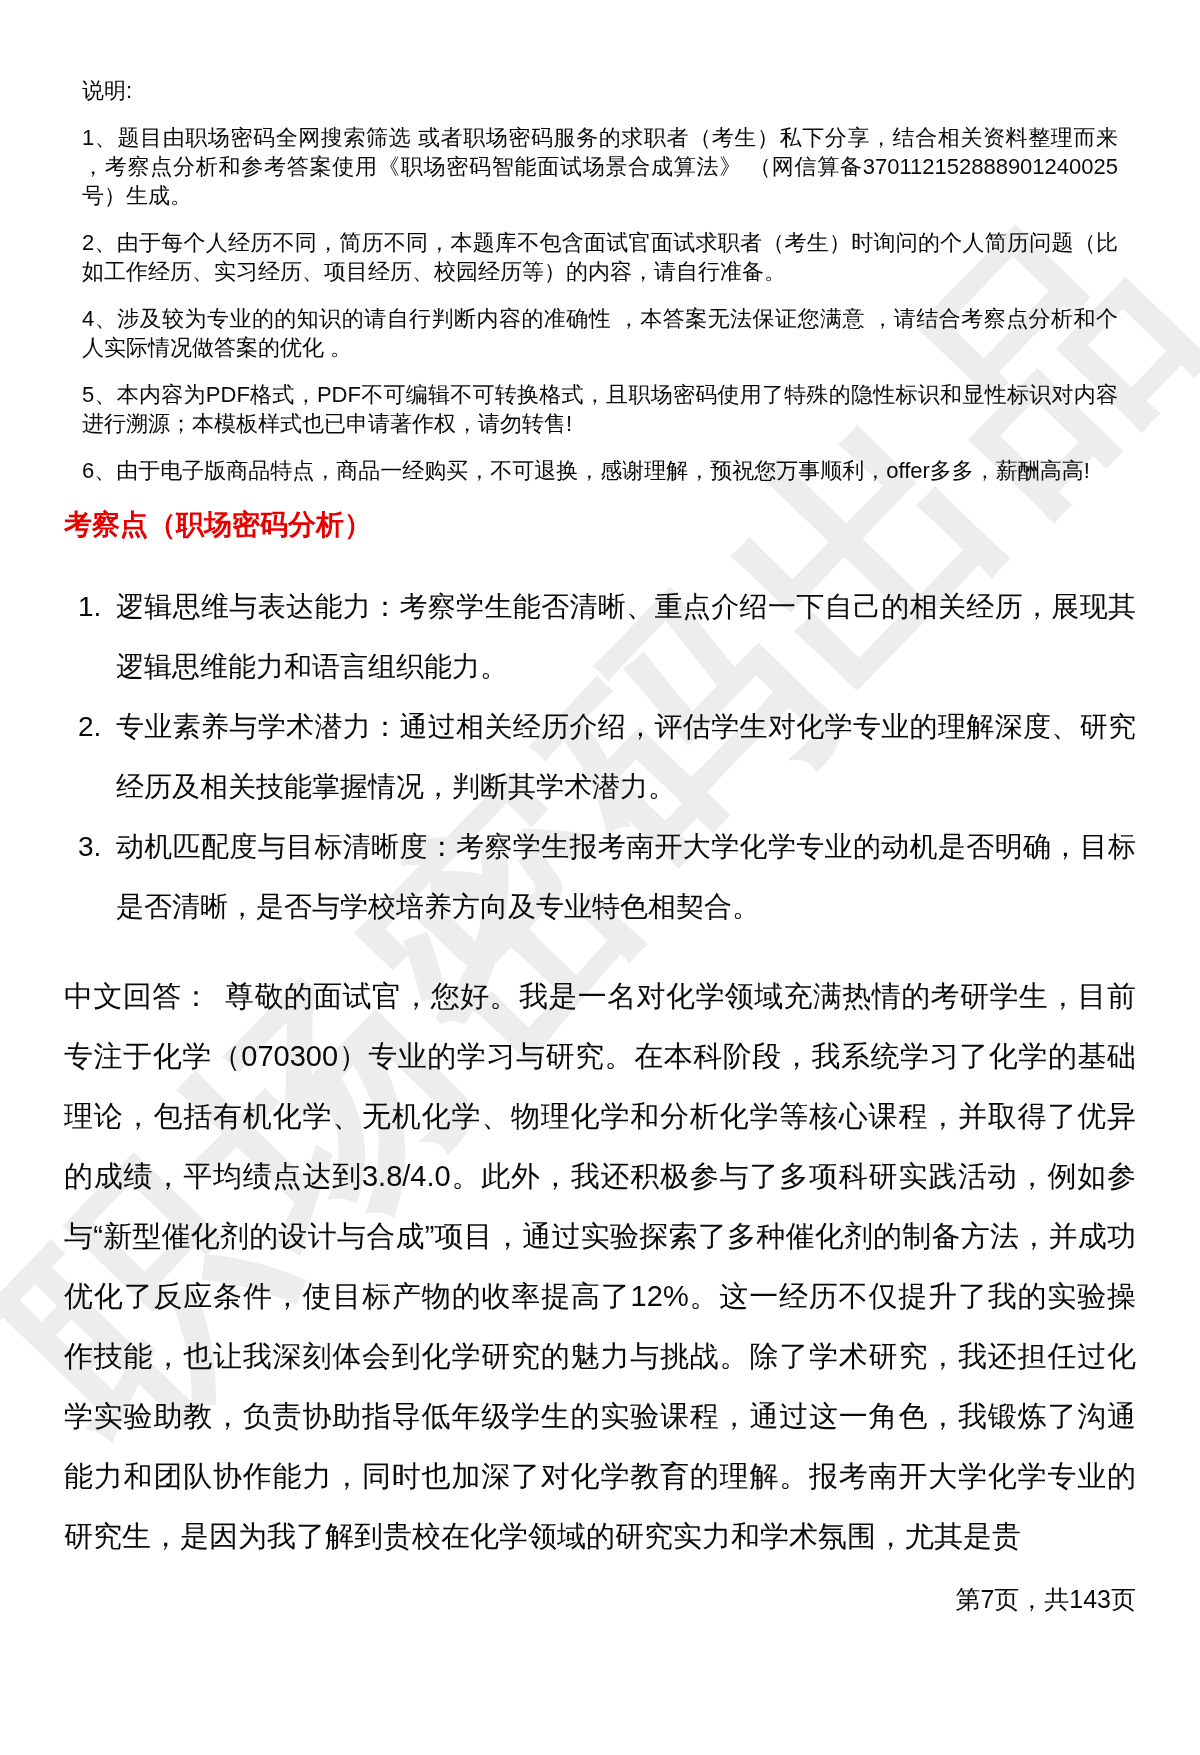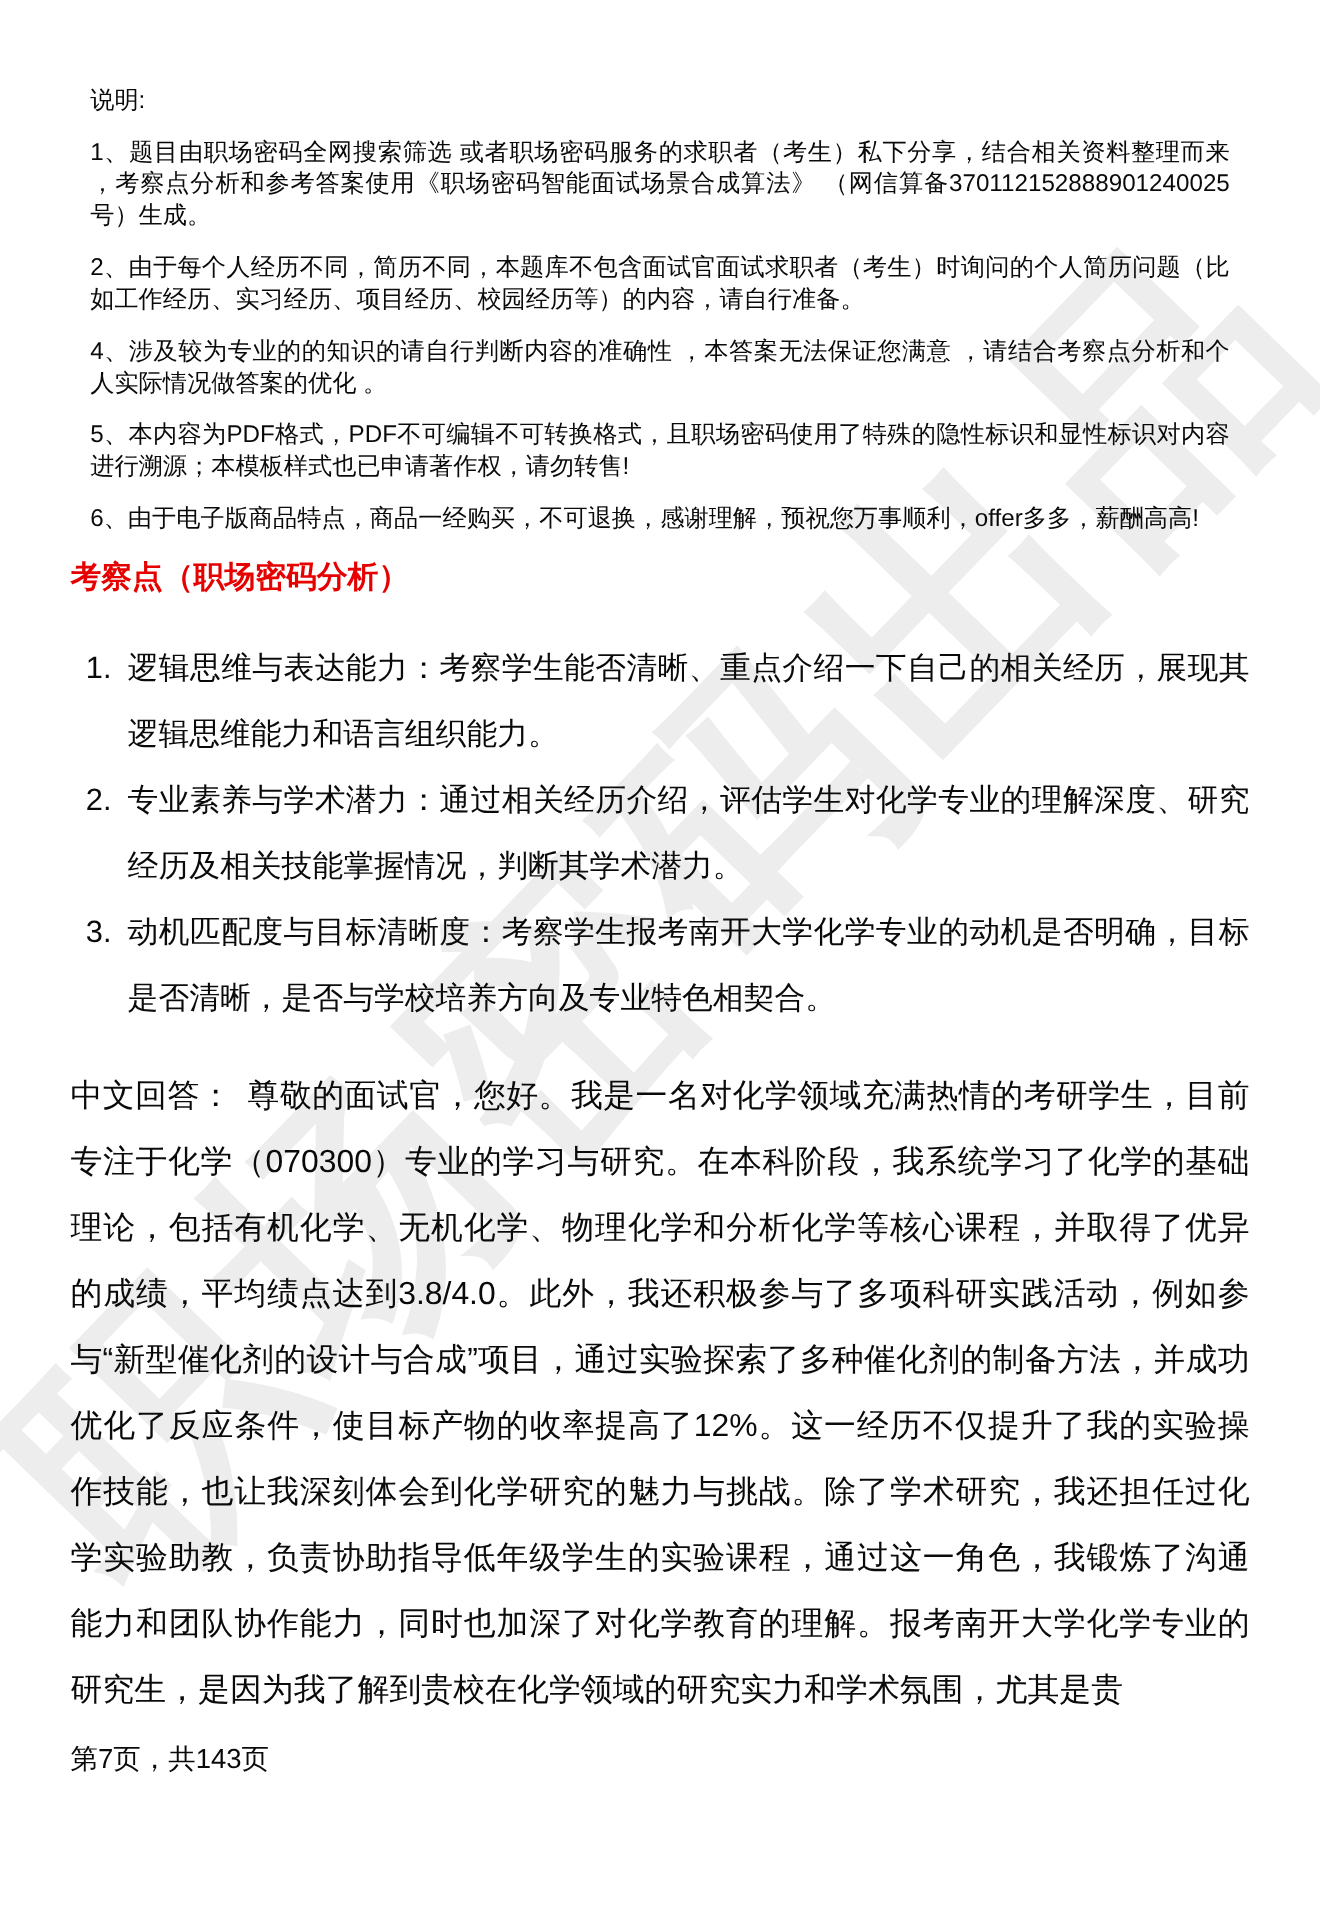--- a/index.html
+++ b/index.html
@@ -70,21 +70,21 @@
   }
   .answer{
     margin-top:29px;
     font-size:29px;
     line-height:60px;
     text-align:justify;
   }
   .answer .label{margin-right:14px;}
   .footer{
     margin-top:18px;
-    text-align:left;
+    text-align:right;
     font-size:25px;
     line-height:30px;
   }
 </style>
 </head>
 <body>
 
 <div class="page">
   <div class="watermark">职场密码出品</div>
 

